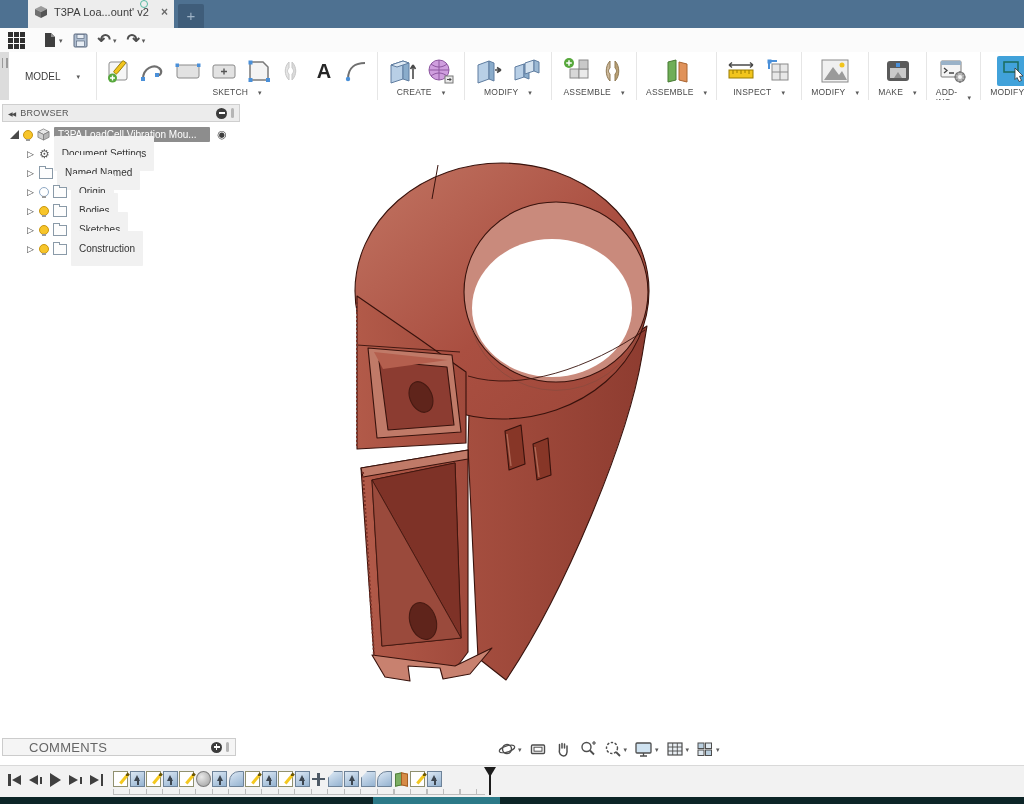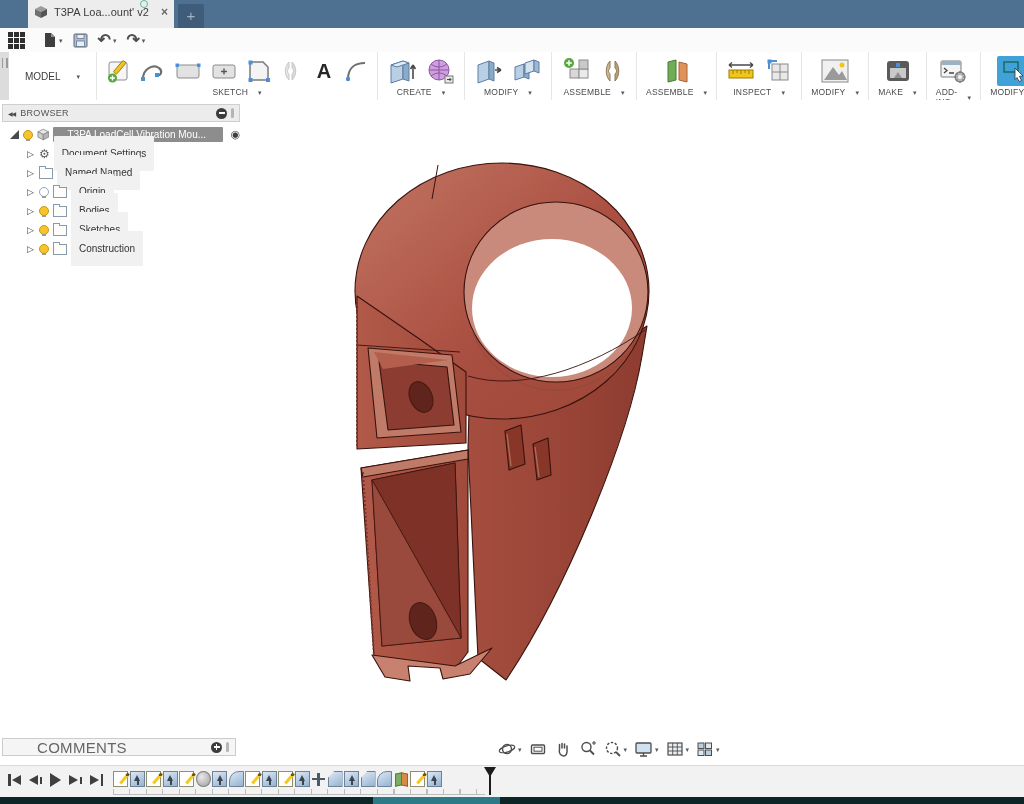--- a/index.html
+++ b/index.html
@@ -49,27 +49,27 @@
   .trow{display:flex;align-items:center;height:19px;gap:4px;}
   .tri-exp{width:9px;height:9px;background:#4a4a4a;clip-path:polygon(0 100%,100% 0,100% 100%);flex:none;margin-left:8px;}
   .tri-col{font-size:9px;color:#3f3f3f;flex:none;width:9px;text-align:center;}
   .bulb{width:8px;height:8px;border-radius:50%;background:#f7c52a;border:1px solid #c9960f;position:relative;flex:none;}
   .bulb::after{content:"";position:absolute;left:2px;top:8px;width:4px;height:2px;background:#9a9a9a;}
   .bulb.off{background:#fff;border-color:#8fa9c4;}
   .folder{width:12px;height:9px;background:#fdfdfd;border:1px solid #8a9aa8;position:relative;flex:none;margin-top:2px;}
   .folder::before{content:"";position:absolute;left:-1px;top:-3px;width:5px;height:2px;background:#fdfdfd;border:1px solid #8a9aa8;border-bottom:none;}
   .gearglyph{font-size:12px;color:#5d5d5d;line-height:1;flex:none;}
   .pill{font-size:10px;color:#333;background:#f1f1f1;padding:12px 8px;border-radius:1px;}
-  .pill.rootpill{background:#8d8d8d;color:#fff;width:148px;padding:2px 14px;white-space:nowrap;overflow:hidden;}
+  .pill.rootpill{background:#8d8d8d;color:#fff;width:148px;padding:2px 4px;white-space:nowrap;overflow:hidden;}
   .radio{font-size:11px;color:#3f3f3f;margin-left:3px;}
   .indent1{margin-left:24px;}
 
   
   .cbar{position:absolute;left:2px;top:638px;width:234px;height:18px;background:#f5f5f5;border:1px solid #ccc;display:flex;align-items:center;padding:0 6px;box-sizing:border-box;}
-  .cbar .ctitle{font-size:15px;color:#666;flex:1;margin-left:28px;letter-spacing:.3px;}
+  .cbar .ctitle{font-size:13px;color:#666;flex:1;margin-left:20px;letter-spacing:.3px;}
 
   
   .navbar{position:absolute;left:498px;top:639px;height:20px;display:flex;align-items:center;gap:7px;}
   .navbtn{display:flex;align-items:center;gap:2px;}
 
   
   .tline{position:absolute;left:0;top:765px;width:1024px;height:32px;background:#f2f2f2;border-top:1px solid #d9d9d9;box-sizing:border-box;}
   .playback{position:absolute;left:8px;top:7px;display:flex;align-items:center;gap:8px;}
   .pbtn{display:flex;align-items:center;gap:1.5px;}
   .tri-r{width:0;height:0;border-top:5.5px solid transparent;border-bottom:5.5px solid transparent;border-left:9px solid #3f3f3f;}

